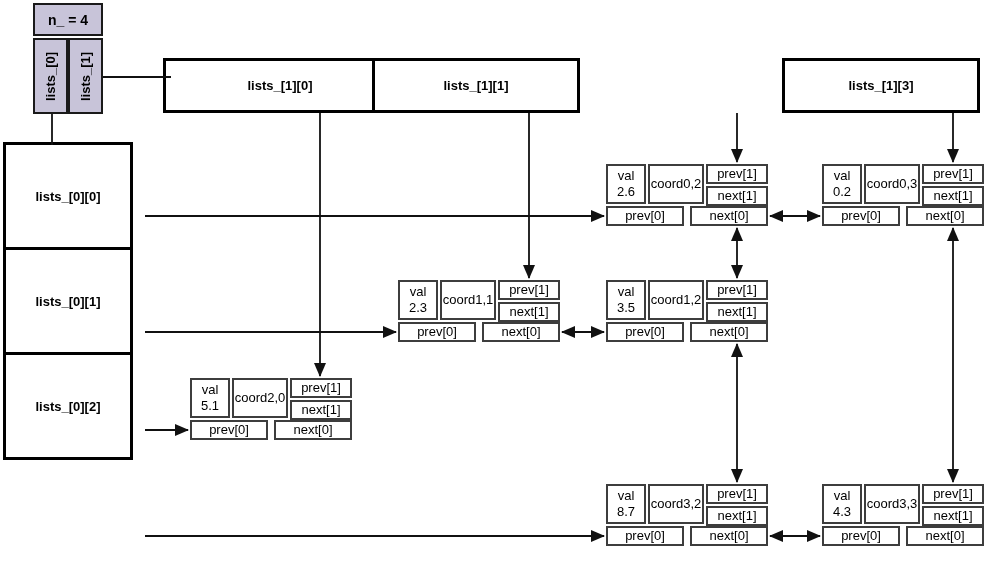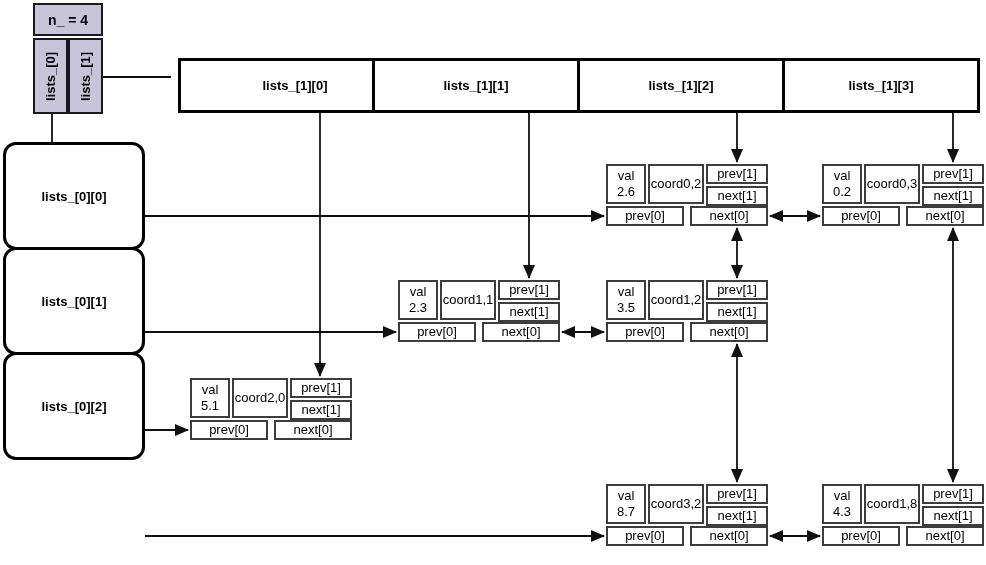--- a/index.html
+++ b/index.html
@@ -14,21 +14,21 @@
     font-weight:bold; font-size:14px;
   }
   .pbox.vert span { transform:rotate(-90deg); white-space:nowrap; font-size:13px; }
   
   .hbox, .vbox {
     position:absolute; box-sizing:border-box; background:#ffffff;
     border:3px solid #000; display:flex; align-items:center; justify-content:center;
     font-weight:bold; font-size:13px;
   }
   .hbox { top:58px; height:55px; }
-  .vbox { left:3px; width:142px;border-radius:13px; }
+  .vbox { left:3px; width:130px; }
   
   .node { position:absolute; width:162px; display:flex; flex-direction:column; gap:2px; }
   .node .top { display:flex; gap:2px; height:40px; }
   .cell {
     border:2px solid #3d3d3d; background:#fff; box-sizing:border-box;
     display:flex; align-items:center; justify-content:center;
     font-size:13px; line-height:16px; text-align:center;
   }
   .vcell { width:40px; flex-direction:column; }
   .ccell { width:56px; flex-direction:row; }
@@ -46,29 +46,26 @@
   <div class="pbox" style="left:33px;top:3px;width:70px;height:33px">
     <span>n_ = 4</span>
   </div>
   <div class="pbox vert" style="left:33px;top:38px;width:35px;height:76px">
     <span>lists_[0]</span>
   </div>
   <div class="pbox vert" style="left:68px;top:38px;width:35px;height:76px">
     <span>lists_[1]</span>
   </div>
 
-  <div class="hbox" style="left:178px;width:234px">
+  <div class="hbox" style="left:163px;width:234px">
     <span>lists_[1][0]</span>
   </div>
   <div class="hbox" style="left:372px;width:208px">
     <span>lists_[1][1]</span>
   </div>
-  <div class="hbox" style="left:577px;width:208px">
-    <span>lists_[1][2]</span>
-  </div>
   <div class="hbox" style="left:782px;width:198px">
     <span>lists_[1][3]</span>
   </div>
 
   <div class="vbox" style="top:142px;height:108px">
     <span>lists_[0][0]</span>
   </div>
   <div class="vbox" style="top:247px;height:108px">
     <span>lists_[0][1]</span>
   </div>
@@ -203,21 +200,21 @@
   </div>
 
   <div class="node" style="left:822px;top:484px">
     <div class="top">
       <div class="cell vcell">
         <span>val</span>
         <span>4.3</span>
       </div>
       <div class="cell ccell">
         <span>coord</span>
-        <span>1,8</span>
+        <span>3,3</span>
       </div>
       <div class="stack">
         <div class="cell">prev[1]</div>
         <div class="cell">next[1]</div>
       </div>
     </div>
     <div class="bot">
       <div class="cell">prev[0]</div>
       <div class="cell">next[0]</div>
     </div>

